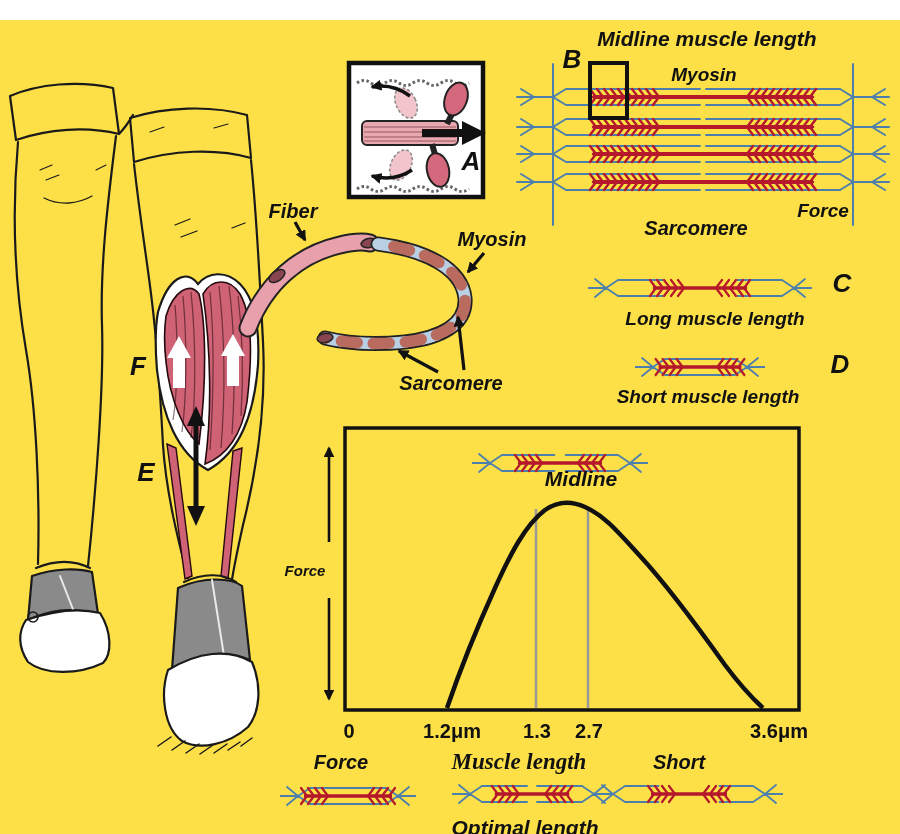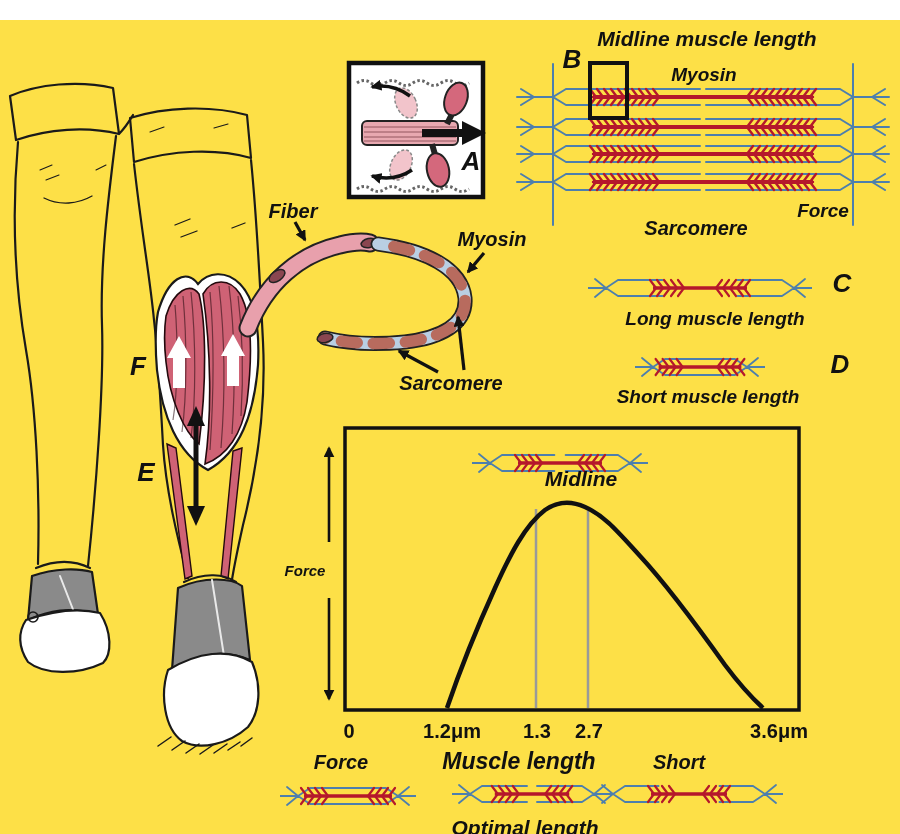--- a/index.html
+++ b/index.html
@@ -6,21 +6,21 @@
   #canvas{position:relative;width:900px;height:834px;background:#fde047;overflow:hidden;
           font-family:"Liberation Sans","DejaVu Sans",sans-serif;margin-top:20px;}
   #art{position:absolute;left:0;top:0;}
   .lbl{position:absolute;transform:translate(-50%,-50%);font-style:italic;font-weight:bold;
        color:#111;white-space:nowrap;line-height:1;}
   .tick{position:absolute;transform:translate(-50%,-50%);font-weight:bold;font-style:normal;
         color:#111;white-space:nowrap;line-height:1;font-size:20px;}
   .letter{font-size:26px;}
   .sarc{position:absolute;}
   .s21{font-size:21px;} .s19{font-size:19px;text-align:right;} .s20{font-size:20px;}
-  .s22{font-size:15px;} .s23{font-size:23px;}
+  .s22{font-size:15px;} .s23{font-size:23px;font-family:Liberation Serif, serif;}
 </style>
 </head>
 <body>
 
 <div id="canvas">
 
   <svg id="art" width="900" height="834" viewBox="0 0 900 834">
     <defs>
       <marker id="ah" viewBox="0 0 10 10" refX="8.5" refY="5" markerWidth="11" markerHeight="11" orient="auto-start-reverse" markerUnits="userSpaceOnUse">
         <path d="M0 0 L10 5 L0 10 Z" fill="#111"></path>

